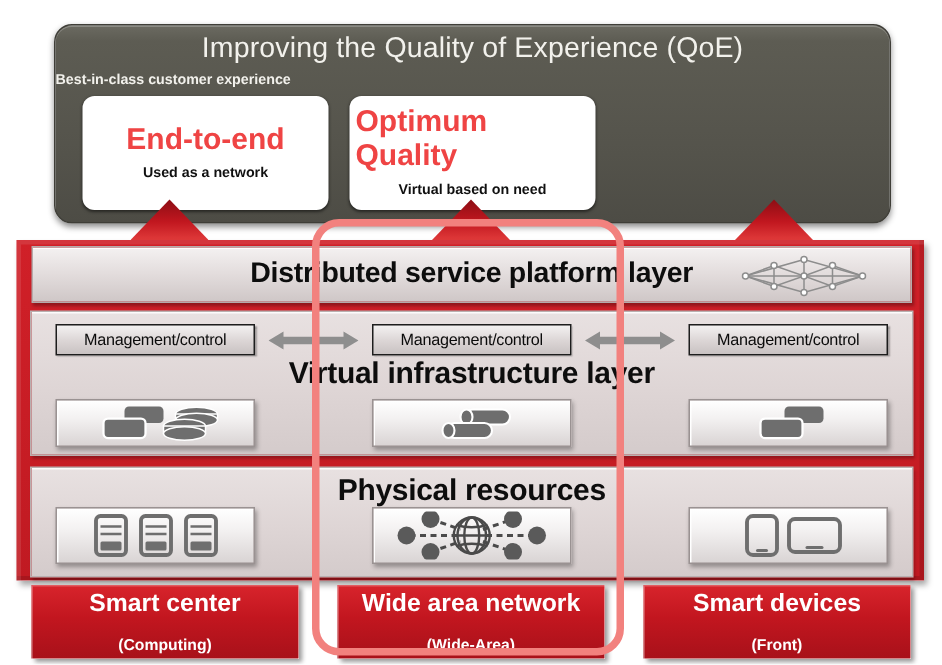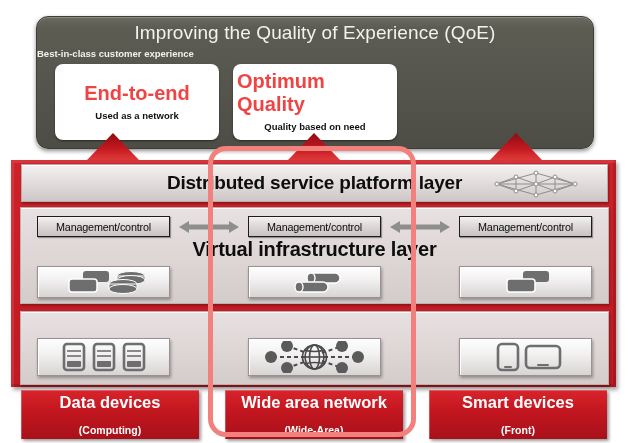--- a/index.html
+++ b/index.html
@@ -159,21 +159,21 @@
   <div class="qoe-panel">
     <div class="qoe-title">Improving the Quality of Experience (QoE)</div>
     <div class="qoe-sub">Best-in-class customer experience</div>
 
     <div class="card c1">
       <div class="card-title">End-to-end</div>
       <div class="card-desc">Used as a network</div>
     </div>
     <div class="card c2">
       <div class="card-title">Optimum Quality</div>
-      <div class="card-desc">Quality based on need</div>
+      <div class="card-desc">Virtual based on need</div>
     </div>
   </div>
 
   <div class="up-arrow ua1">
     <svg width="52" height="30" viewBox="0 0 52 30">
       <defs>
           <linearGradient id="ug1" x1="0" y1="0" x2="0" y2="1">
         <stop offset="0%" stop-color="#8d0d14"></stop>
             <stop offset="55%" stop-color="#c1171f"></stop>
             <stop offset="100%" stop-color="#e03a3a"></stop>
@@ -277,20 +277,21 @@
       <svg width="70" height="26" viewBox="0 0 70 26">
         <g fill="#6e6e6e">
           <rect x="32" y="2" width="26" height="11" rx="3"></rect>
           <rect x="16" y="10" width="28" height="13" rx="3" stroke="#ffffff" stroke-width="1.5"></rect>
         </g>
       </svg>
     </div>
   </div>
 
   <div class="layer phl">
+    <div class="layer-label phl-label">Physical resources</div>
 
     <div class="tile phl-tile pt1">
       <svg width="100" height="32" viewBox="0 0 100 32">
         <g fill="none" stroke="#6e6e6e" stroke-width="2.6">
           <rect x="10" y="3" width="20" height="26" rx="3"></rect>
           <rect x="40" y="3" width="20" height="26" rx="3"></rect>
           <rect x="70" y="3" width="20" height="26" rx="3"></rect>
         </g>
         <g stroke="#6e6e6e" stroke-width="1.6">
           <line x1="13" y1="10" x2="27" y2="10"></line>
@@ -345,21 +346,21 @@
         </g>
         <g fill="#6e6e6e">
           <rect x="28" y="25" width="8" height="2" rx="1"></rect>
           <rect x="61" y="23" width="12" height="2" rx="1"></rect>
         </g>
       </svg>
     </div>
   </div>
 
   <div class="bottom-btn bb1">
-    <div class="bb-title">Data devices</div>
+    <div class="bb-title">Smart center</div>
     <div class="bb-sub">(Computing)</div>
   </div>
   <div class="bottom-btn bb2">
     <div class="bb-title">Wide area network</div>
     <div class="bb-sub">(Wide-Area)</div>
   </div>
   <div class="bottom-btn bb3">
     <div class="bb-title">Smart devices</div>
     <div class="bb-sub">(Front)</div>
   </div>

